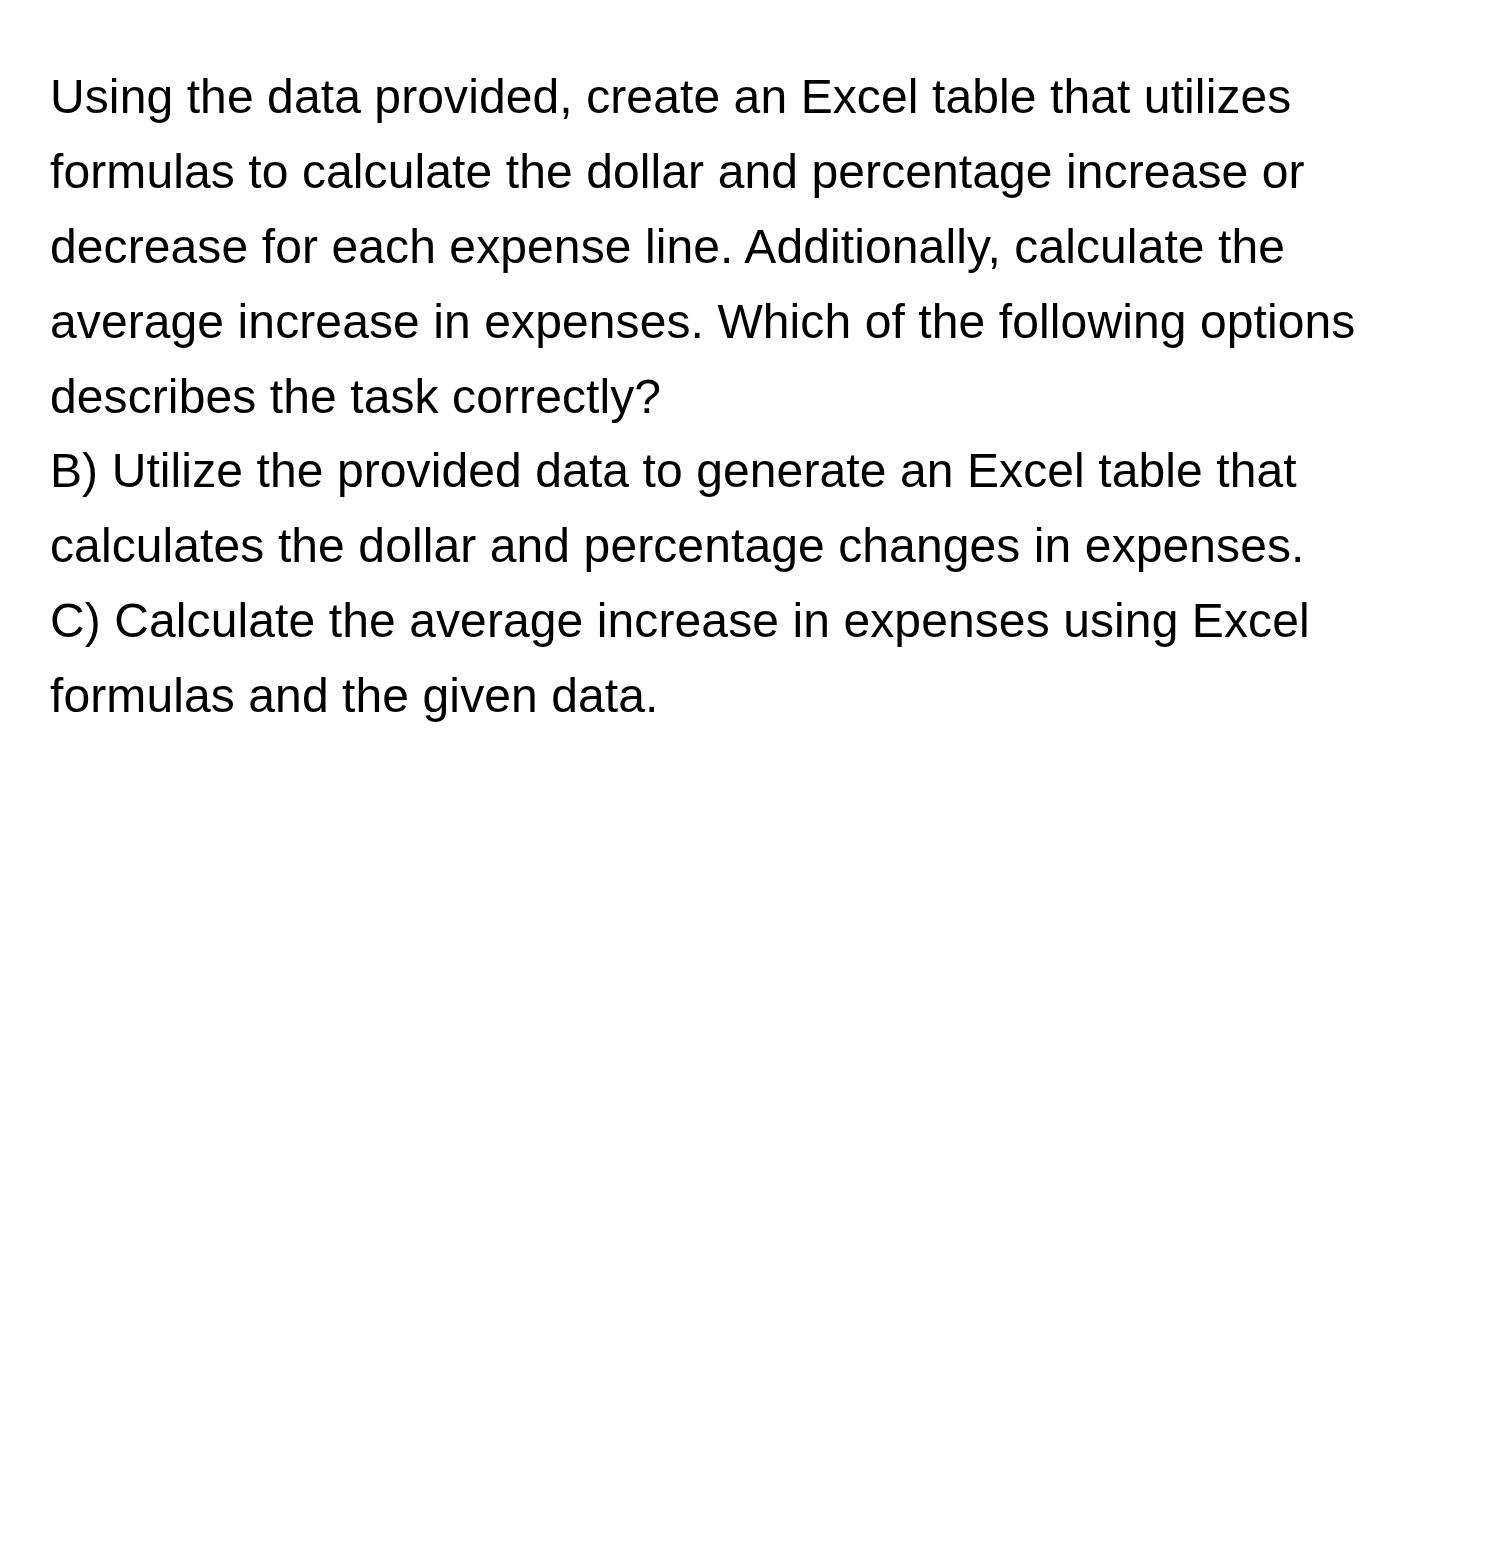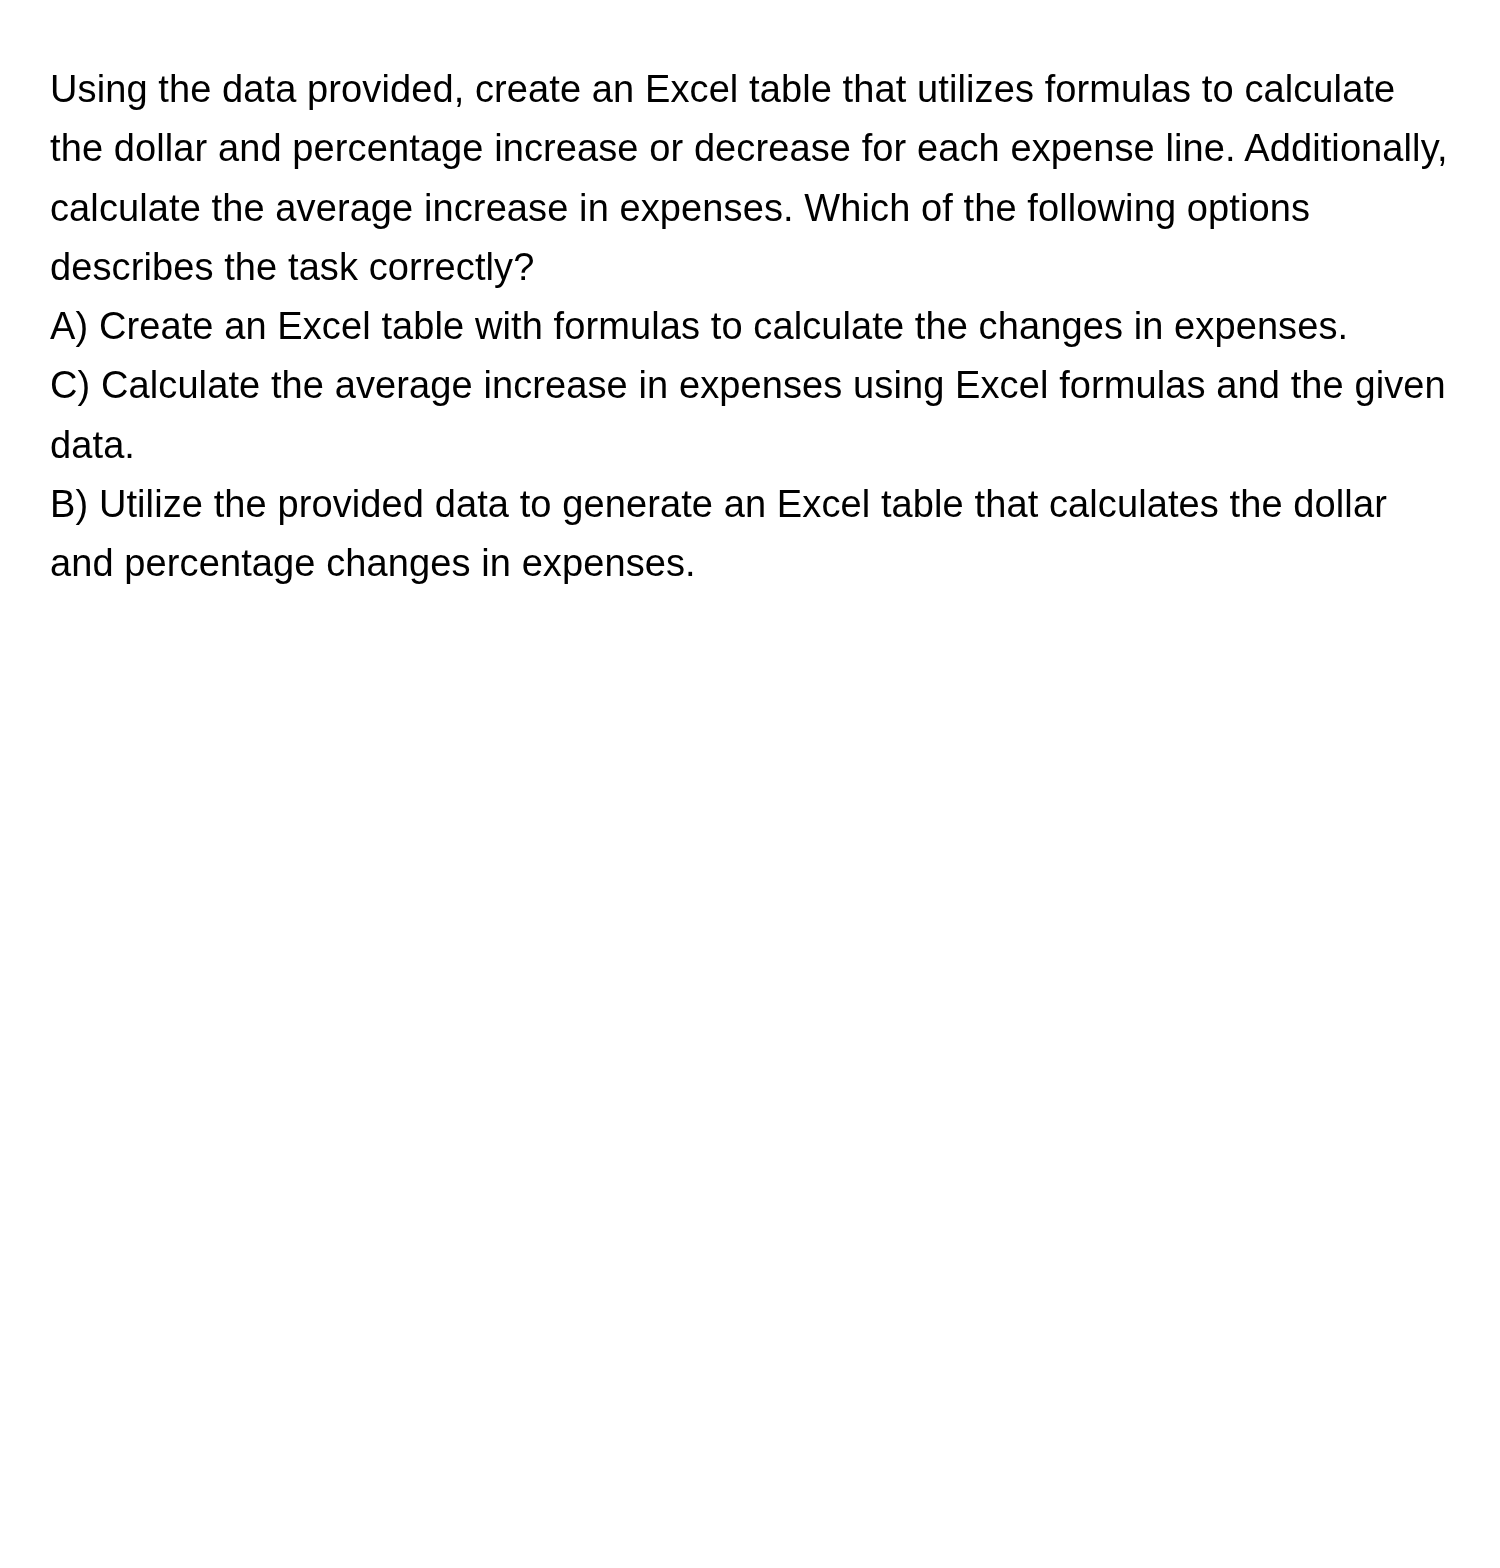--- a/index.html
+++ b/index.html
@@ -9,41 +9,37 @@
     }
     body {
       font-family: -apple-system, BlinkMacSystemFont, "Segoe UI", Helvetica, Arial, sans-serif;
       background: #ffffff;
       color: #000000;
       width: 1500px;
       height: 1568px;
       padding: 60px 50px 60px 50px;
     }
     .content {
-      font-size: 38px;
+      font-size: 48px;
       line-height: 1.56;
       letter-spacing: 0.1px;
     }
     .question {
       margin-bottom: 0;
     }
     .option {
       margin-bottom: 0;
     }
   </style>
 </head>
 <body>
 
 <div class="content">
   <div class="question">Using the data provided, create an Excel table that utilizes formulas to calculate the dollar and percentage increase or decrease for each expense line. Additionally, calculate the average increase in expenses. Which of the following options describes the task correctly?</div>
   <div class="option">
-    <span>A)</span>
-    <span>Create an Excel table with formulas to calculate the changes in expenses.</span>
+    <span>B)</span>
+    <span>Utilize the provided data to generate an Excel table that calculates the dollar and percentage changes in expenses.</span>
   </div>
   <div class="option">
     <span>C)</span>
     <span>Calculate the average increase in expenses using Excel formulas and the given data.</span>
   </div>
-  <div class="option">
-    <span>B)</span>
-    <span>Utilize the provided data to generate an Excel table that calculates the dollar and percentage changes in expenses.</span>
-  </div>
 </div>
 
 </body></html>

